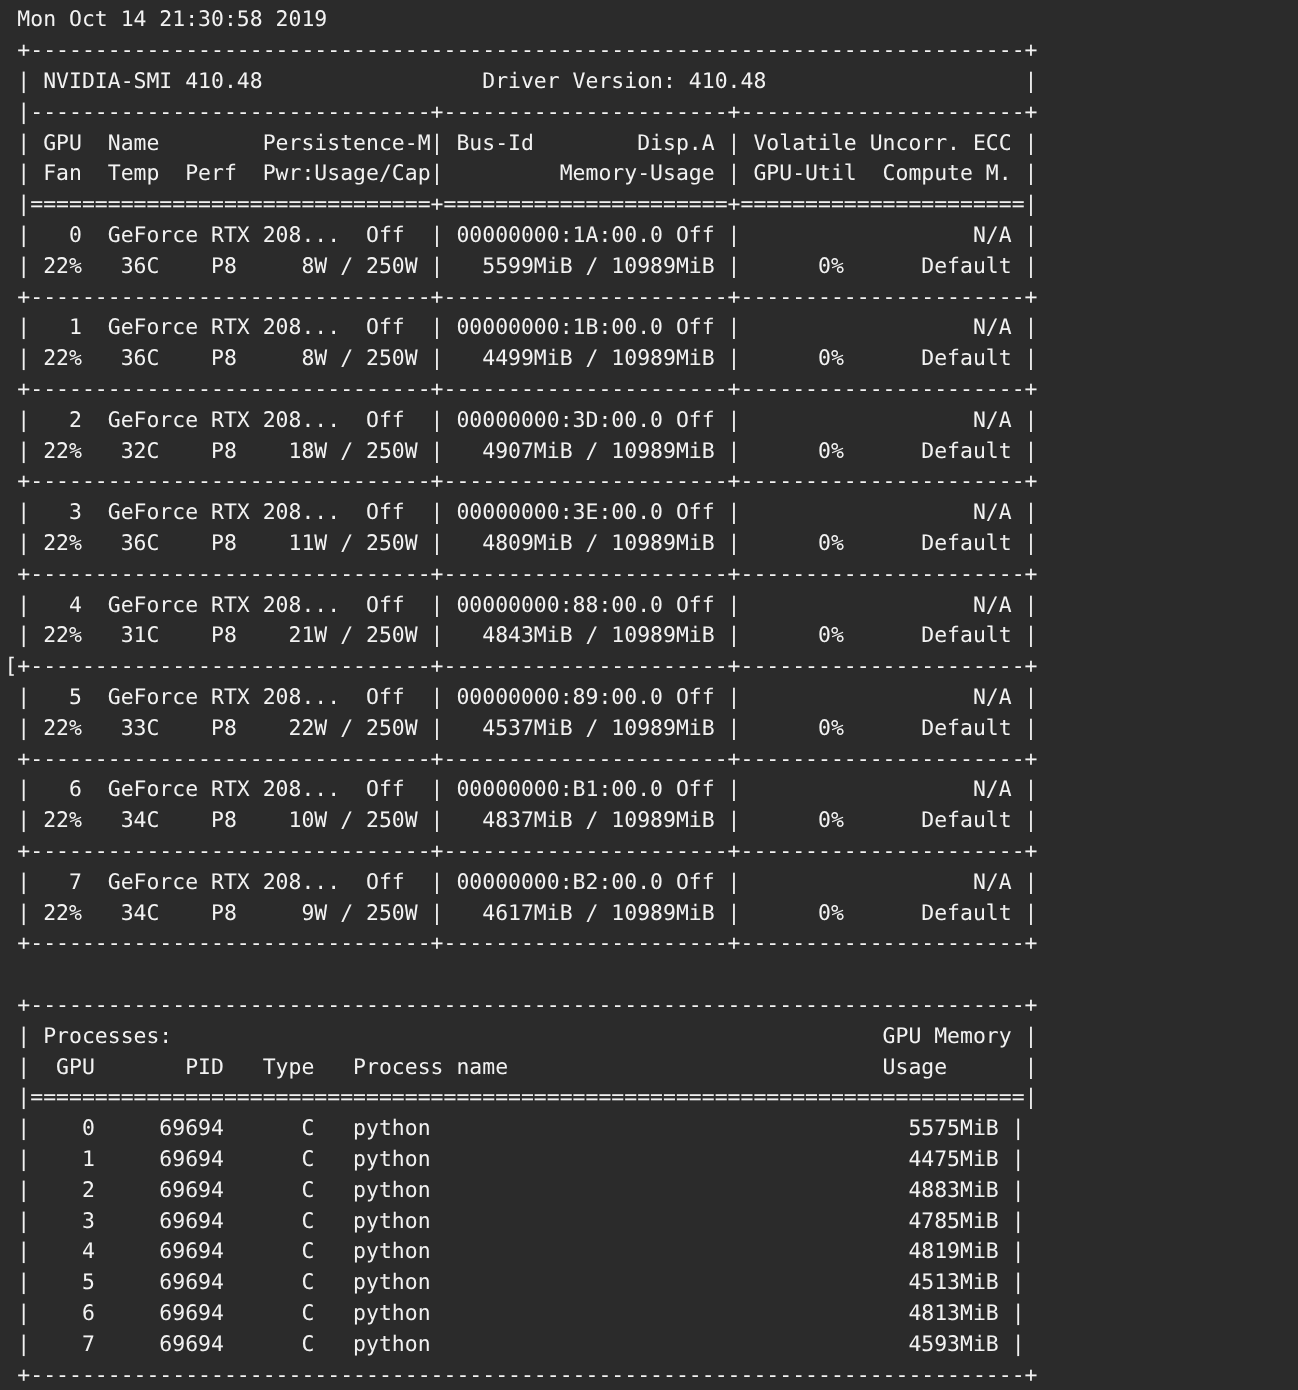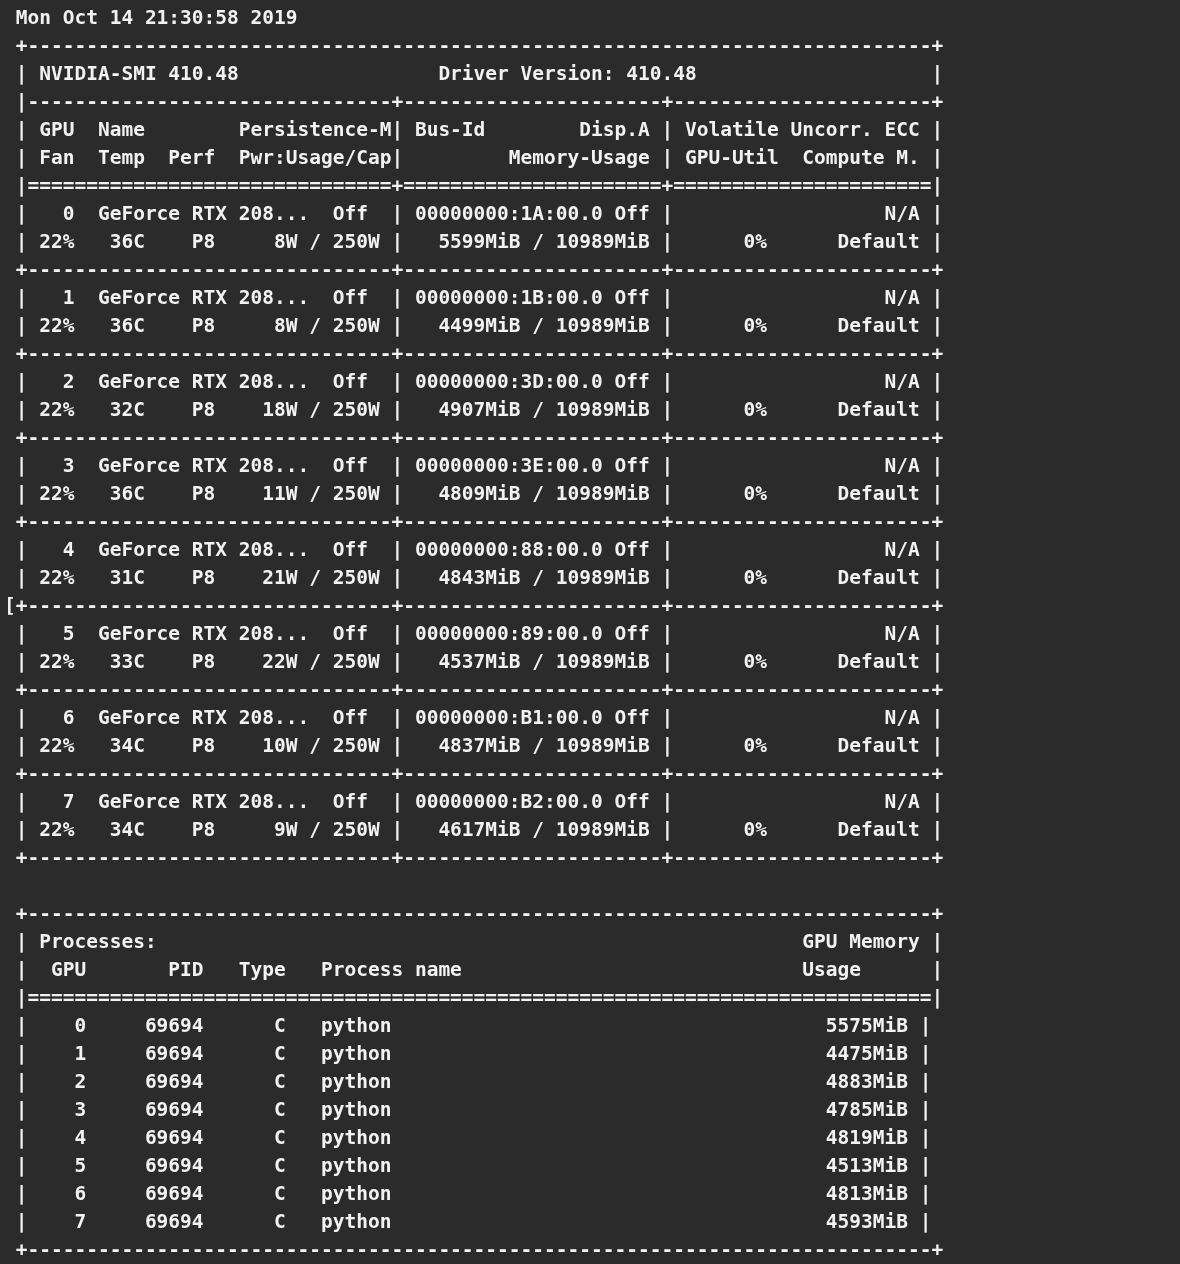--- a/index.html
+++ b/index.html
@@ -17,21 +17,21 @@
     box-sizing: border-box;
     width: 1180px;
     height: 1264px;
     padding: 4px 0 0 4px;
     color: #f2f2f2;
     font-family: "DejaVu Sans Mono", "Liberation Mono", monospace;
     font-size: 19.5px;
     line-height: 28px;
     letter-spacing: 0px;
     white-space: pre;
-    font-weight: 700;
+    font-weight: 400;
   }
   .line {
     white-space: pre;
     height: 28px;
   }
   .cursorline {
     position: relative;
   }
 </style>
 </head>

